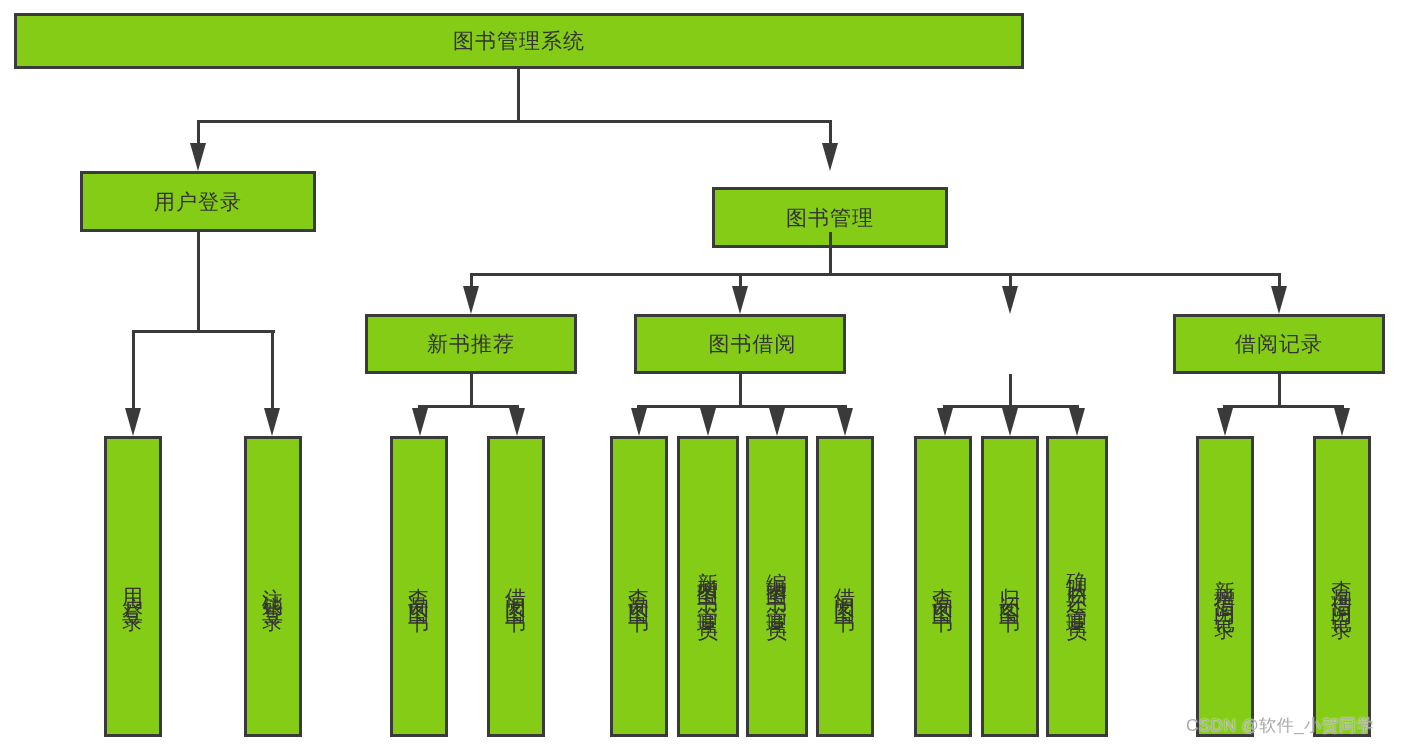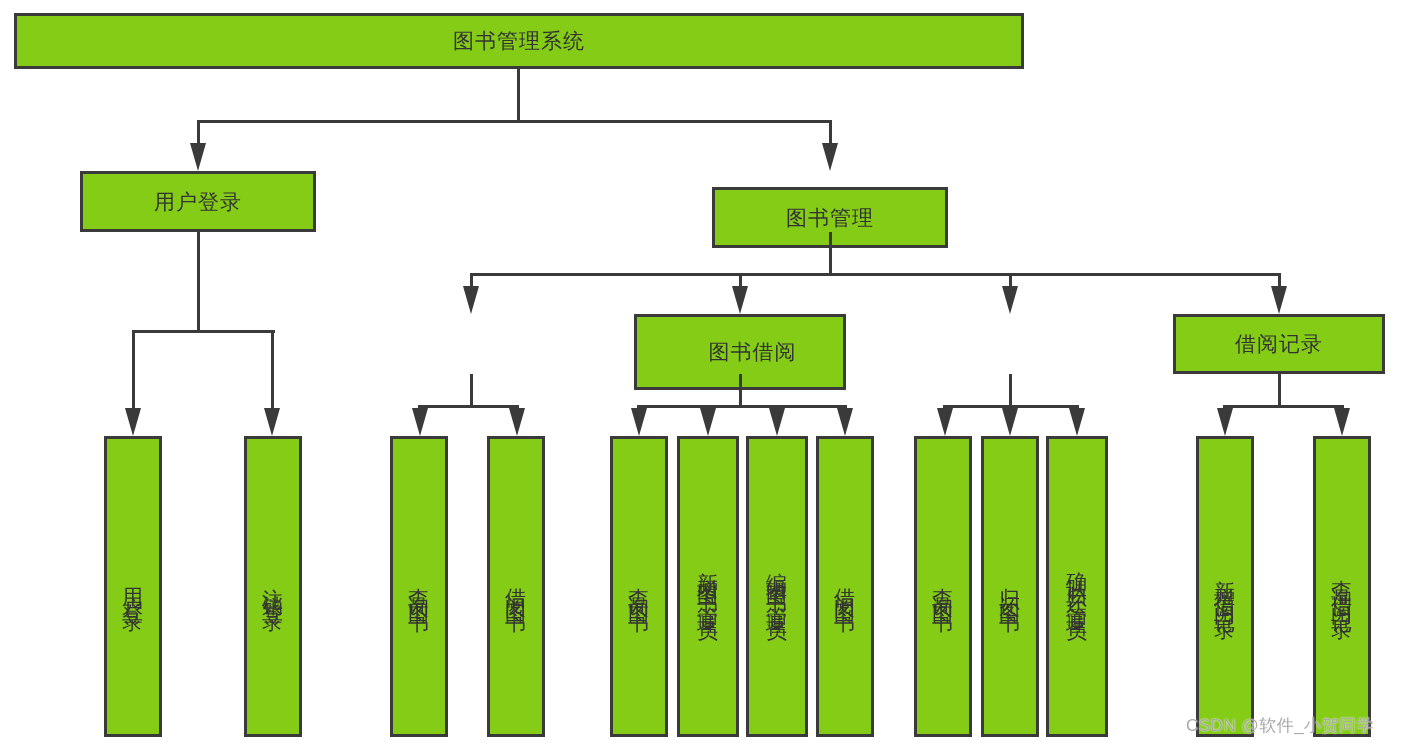--- a/index.html
+++ b/index.html
@@ -87,21 +87,24 @@
   <div class="hline" style="left:471px; top:273px; width:810px;"></div>
   <div class="vline" style="left:470px; top:273px; height:15px;"></div>
   <div class="arrow" style="left:463px; top:286px;"></div>
   <div class="vline" style="left:739px; top:273px; height:15px;"></div>
   <div class="arrow" style="left:732px; top:286px;"></div>
   <div class="vline" style="left:1009px; top:273px; height:15px;"></div>
   <div class="arrow" style="left:1002px; top:286px;"></div>
   <div class="vline" style="left:1278px; top:273px; height:15px;"></div>
   <div class="arrow" style="left:1271px; top:286px;"></div>
 
-  <div class="box" style="left:634px; top:314px; width:212px; height:76px;padding-left:25px;">
+  <div class="box" style="left:365px; top:314px; width:212px; height:60px;">
+    <span>新书推荐</span>
+  </div>
+  <div class="box" style="left:634px; top:314px; width:212px; height:60px;padding-left:25px;">
     <span>图书借阅</span>
   </div>
   <div class="box" style="left:1173px; top:314px; width:212px; height:60px;">
     <span>借阅记录</span>
   </div>
 
   <div class="vline" style="left:470px; top:374px; height:31px;"></div>
   <div class="hline" style="left:418px; top:405px; width:101px;"></div>
   <div class="arrow" style="left:412px; top:408px;"></div>
   <div class="arrow" style="left:509px; top:408px;"></div>

